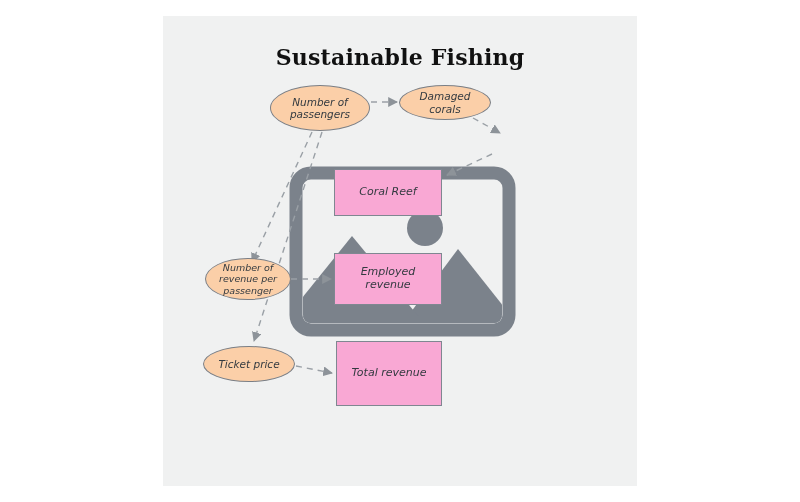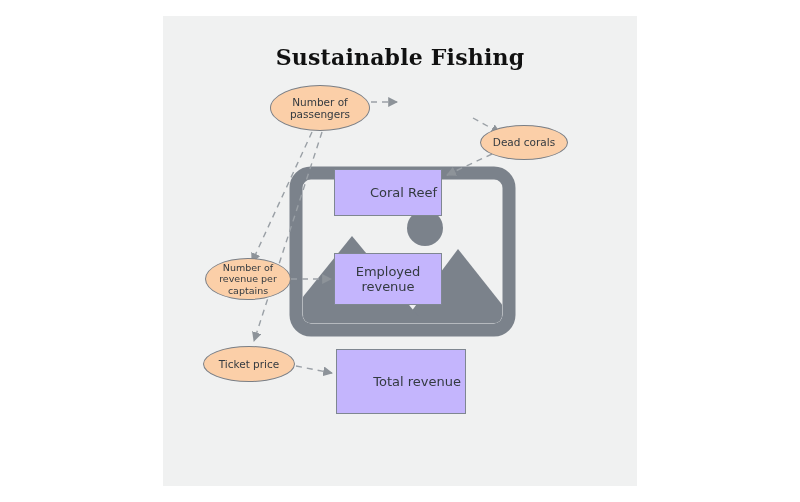--- a/index.html
+++ b/index.html
@@ -56,34 +56,34 @@
 
   .node {
     position: absolute;
     box-sizing: border-box;
     display: flex;
     align-items: center;
     justify-content: center;
     text-align: center;
     color: #333a40;
     line-height: 1.18;
+    font-style: italic;
   }
 
   .ellipse-node {
     background: #fbcfa8;
     border: 1.3px solid #7a7f86;
     border-radius: 50%;
     font-size: 10.5px;
   }
 
   .rect-node {
-    background: #c4b5fd;
+    background: #f9a8d4;
     border: 1.6px solid #7f8791;
-    font-size: 13px;
-    justify-content: flex-end;
+    font-size: 11px;
   }
 
   .node-label {
     pointer-events: none;
     padding: 0 4px;
   }
 </style>
 </head>
 <body>
 
@@ -130,42 +130,42 @@
     </g>
   </svg>
 
   <div class="node ellipse-node" style="left:270px; top:85px; width:100px; height:46px;">
     <span class="node-label">
       <span>Number of</span><br>
       <span>passengers</span>
     </span>
   </div>
 
+  <div class="node ellipse-node" style="left:399px; top:85px; width:92px; height:35px;">
+    <span class="node-label">Damaged corals</span>
+  </div>
 
-  <div class="node ellipse-node" style="left:480px; top:125px; width:88px; height:35px;">
-    <span class="node-label">Dead corals</span>
-  </div>
 
   <div class="node rect-node" style="left:334px; top:169px; width:108px; height:47px;">
     <span class="node-label">Coral Reef</span>
   </div>
 
   <div class="node ellipse-node" style="left:205px; top:258px; width:86px; height:42px; font-size:9.5px;">
     <span class="node-label">
       <span>Number of</span><br>
       <span>revenue per</span><br>
-      <span>captains</span>
+      <span>passenger</span>
     </span>
   </div>
 
   <div class="node rect-node" style="left:334px; top:253px; width:108px; height:52px;">
     <span class="node-label">Employed revenue</span>
   </div>
 
   <div class="node ellipse-node" style="left:203px; top:346px; width:92px; height:36px;text-align:right;">
     <span class="node-label">Ticket price</span>
   </div>
 
-  <div class="node rect-node" style="left:336px; top:349px; width:130px; height:65px;">
+  <div class="node rect-node" style="left:336px; top:341px; width:106px; height:65px;">
     <span class="node-label">Total revenue</span>
   </div>
 
 </div>
 
 </body></html>

